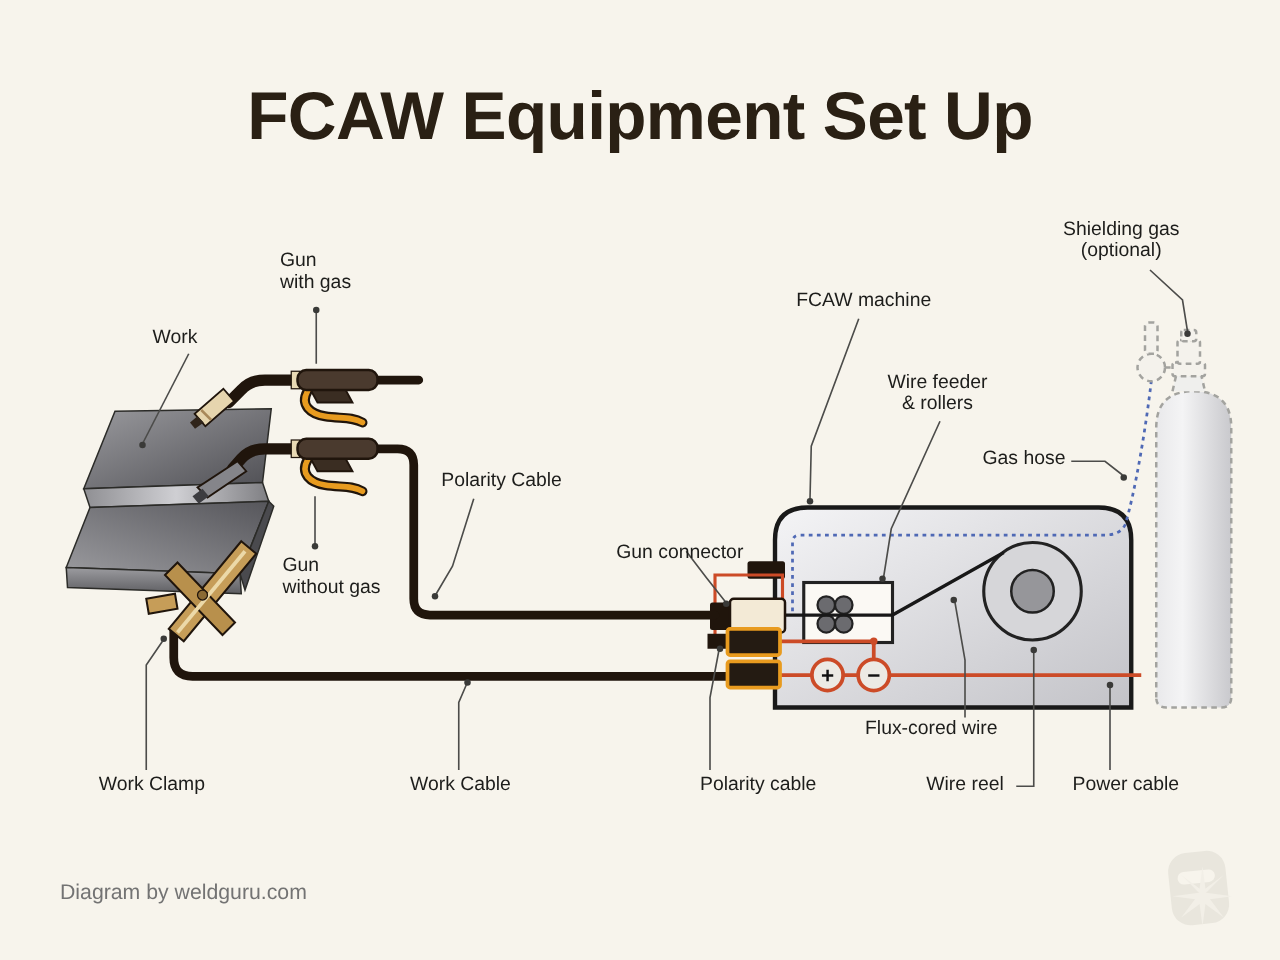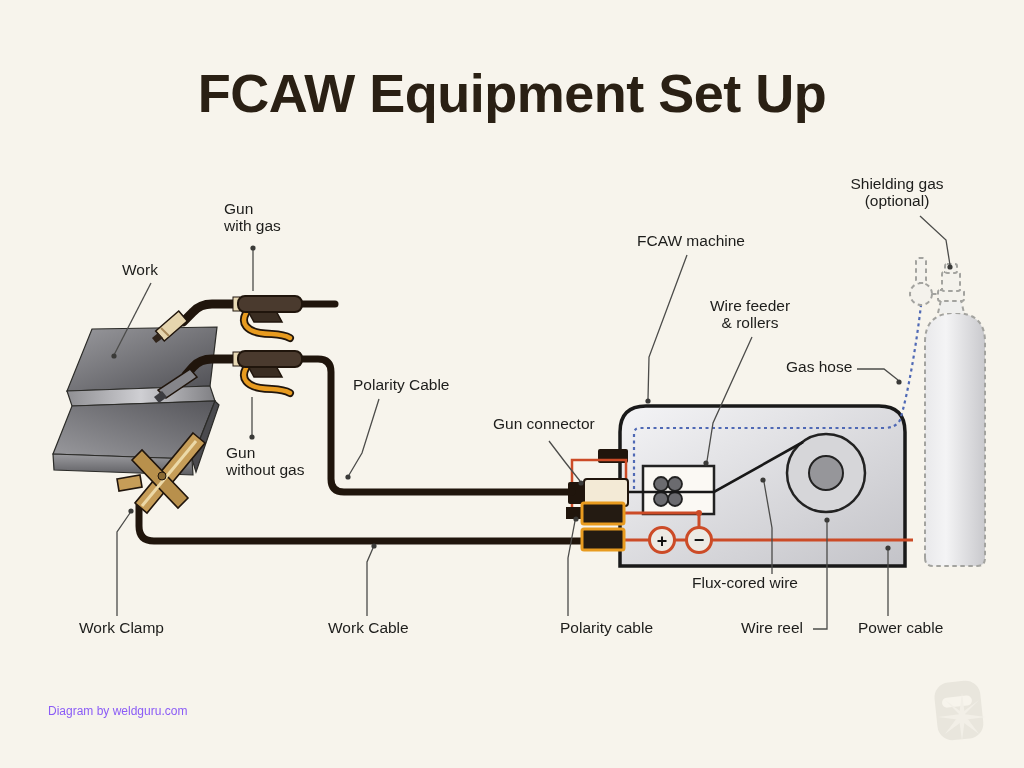--- a/index.html
+++ b/index.html
@@ -2,26 +2,26 @@
 <html><head>
 <meta charset="utf-8">
 <style>
   html,body{margin:0;padding:0;background:#f7f4ec;}
   .canvas{position:relative;width:1024px;height:768px;background:#f7f4ec;overflow:hidden;
           font-family:"Liberation Sans",sans-serif;}
   .title{position:absolute;left:0;right:0;top:62px;text-align:center;
          font-size:54px;font-weight:bold;letter-spacing:-.5px;color:#2a2014;}
   .lbl{position:absolute;font-size:15.5px;line-height:1.12;color:#1d1d1b;white-space:pre-line;}
   .lbl.center{transform:translateX(-50%);text-align:center;}
-  .credit{position:absolute;left:48px;top:704px;font-size:12px;color:#8b5cf6;}
+  .credit{position:absolute;left:48px;top:704px;font-size:17px;color:#737373;}
   #lbl-work{left:122px;top:261px;}
   #lbl-gun-with-gas{left:224px;top:200px;}
   #lbl-gun-without-gas{left:226px;top:444px;}
   #lbl-welding-cable{left:353px;top:376px;}
-  #lbl-gun-connector{left:493px;top:415px;}
+  #lbl-gun-connector{left:493px;top:433px;}
   #lbl-fcaw-machine{left:637px;top:232px;}
   #lbl-wire-feeder{left:750px;top:297px;}
   #lbl-shielding-gas{left:897px;top:175px;}
   #lbl-gas-hose{left:786px;top:358px;}
   #lbl-flux-cored-wire{left:692px;top:574px;}
   #lbl-work-clamp{left:79px;top:619px;}
   #lbl-work-cable{left:328px;top:619px;}
   #lbl-polarity-cable{left:516px;top:619px;margin-left:44px;}
   #lbl-wire-reel{left:741px;top:619px;text-align:center;}
   #lbl-power-cable{left:858px;top:619px;}

